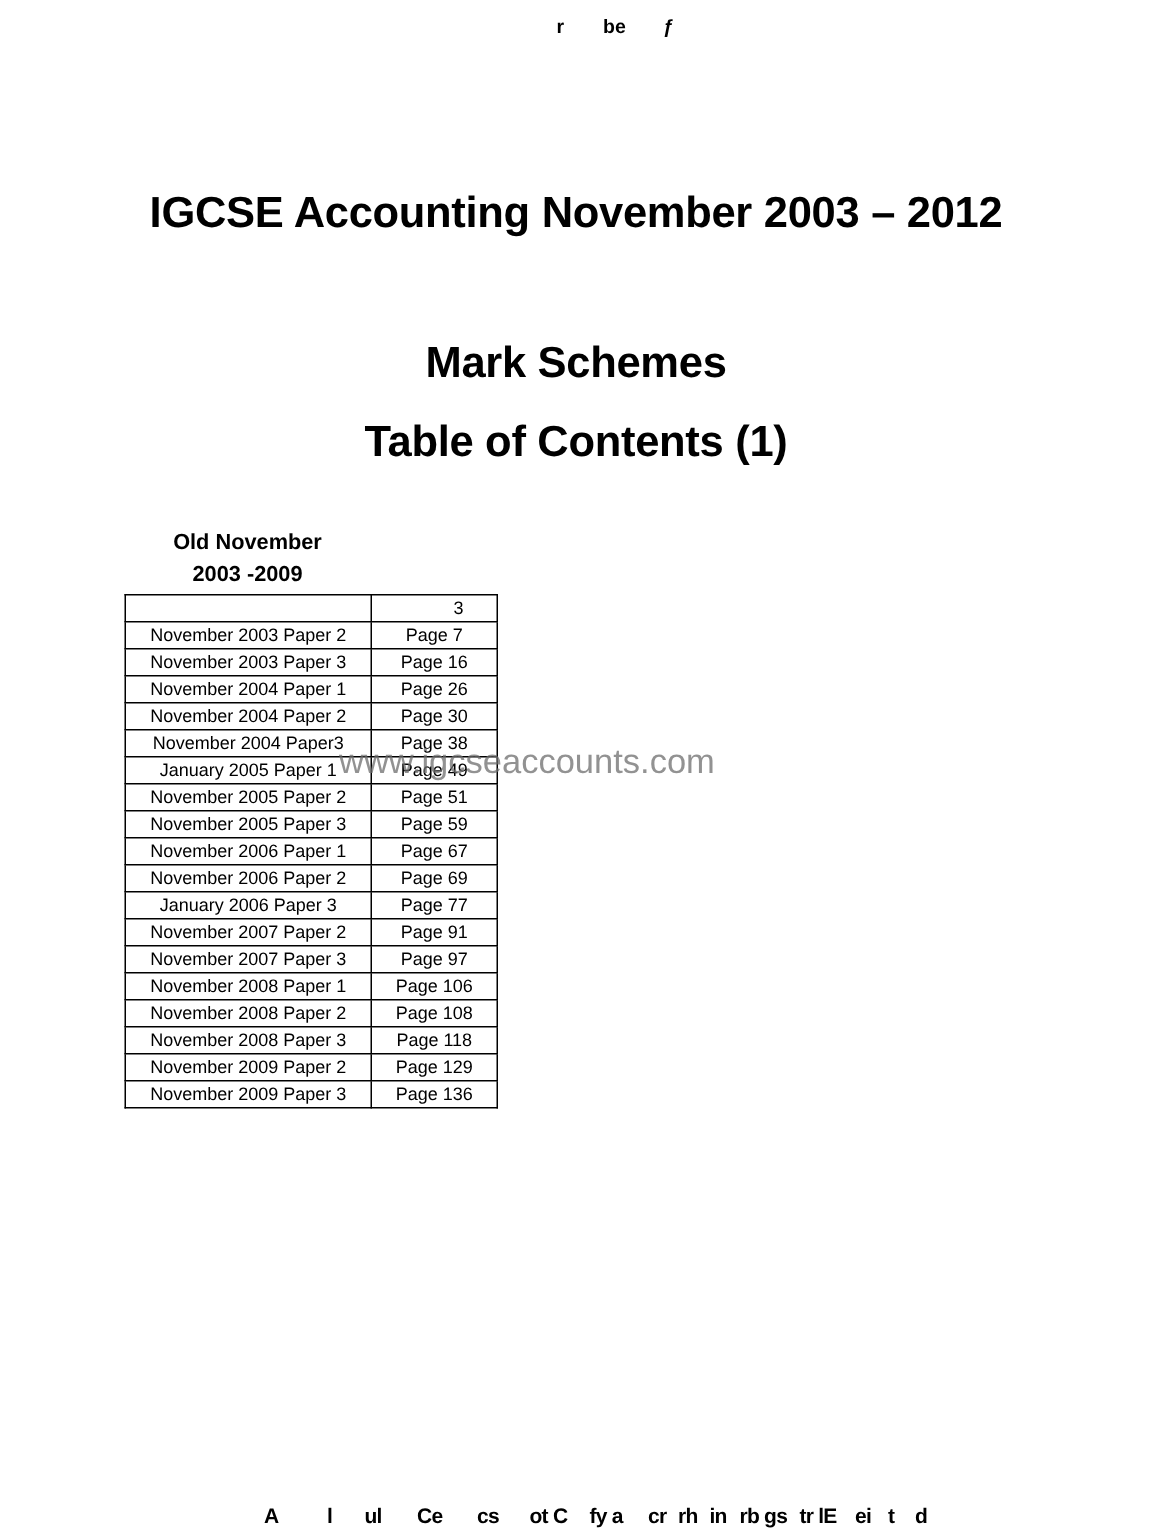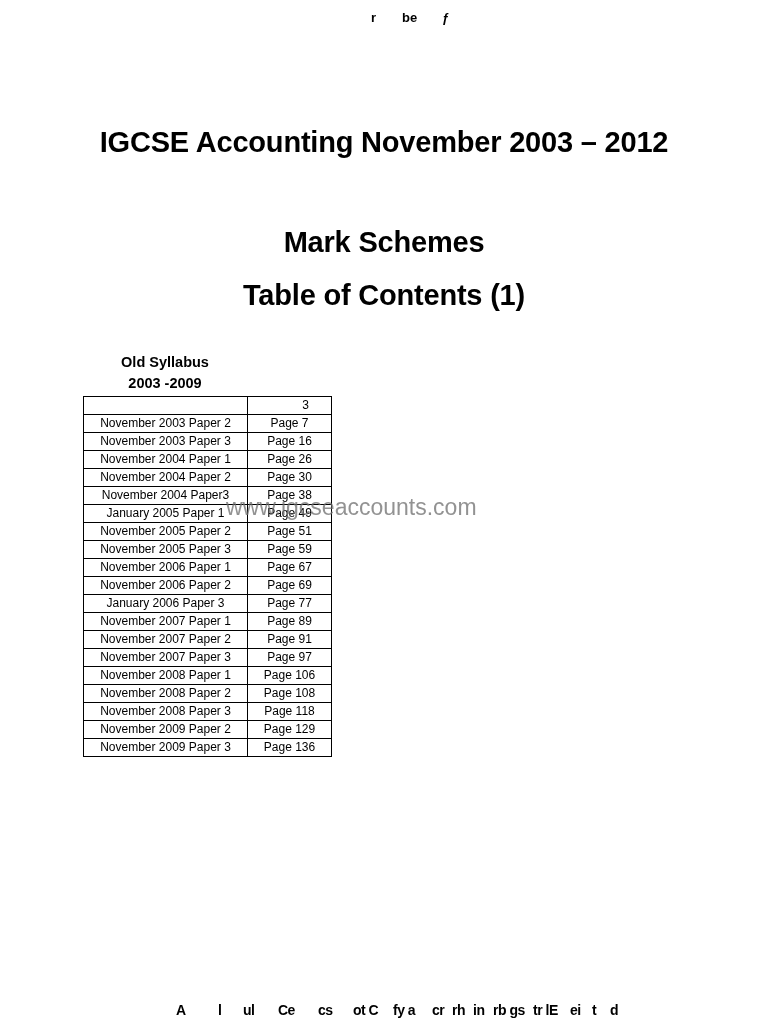--- a/index.html
+++ b/index.html
@@ -105,21 +105,21 @@
 <div class="header-fragments">
   <span style="left:371px">r</span>
   <span style="left:402px">be</span>
   <span style="left:442px">ƒ</span>
 </div>
 
 <div class="title t1">IGCSE Accounting  November 2003 – 2012</div>
 <div class="title t2">Mark Schemes</div>
 <div class="title t3">Table of Contents (1)</div>
 
-<div class="section-label sl1">Old Syllabus</div>
+<div class="section-label sl1">Old November</div>
 <div class="section-label sl2">2003 -2009</div>
 
 <table class="toc">
   <tbody id="toc-body">
     <tr class="first">
       <td class="c1"></td>
       <td class="c2">3</td>
     </tr>
   <tr>
         <td class="c1">November 2003 Paper 2</td>
@@ -157,24 +157,20 @@
         <td class="c1">November 2006 Paper 1</td>
         <td class="c2">Page 67</td>
       </tr>
       <tr>
         <td class="c1">November 2006 Paper 2</td>
         <td class="c2">Page 69</td>
       </tr>
       <tr>
         <td class="c1">January 2006 Paper 3</td>
         <td class="c2">Page 77</td>
-      </tr>
-      <tr>
-        <td class="c1">November 2007 Paper 1</td>
-        <td class="c2">Page 89</td>
       </tr>
       <tr>
         <td class="c1">November 2007 Paper 2</td>
         <td class="c2">Page 91</td>
       </tr>
       <tr>
         <td class="c1">November 2007 Paper 3</td>
         <td class="c2">Page 97</td>
       </tr>
       <tr>

